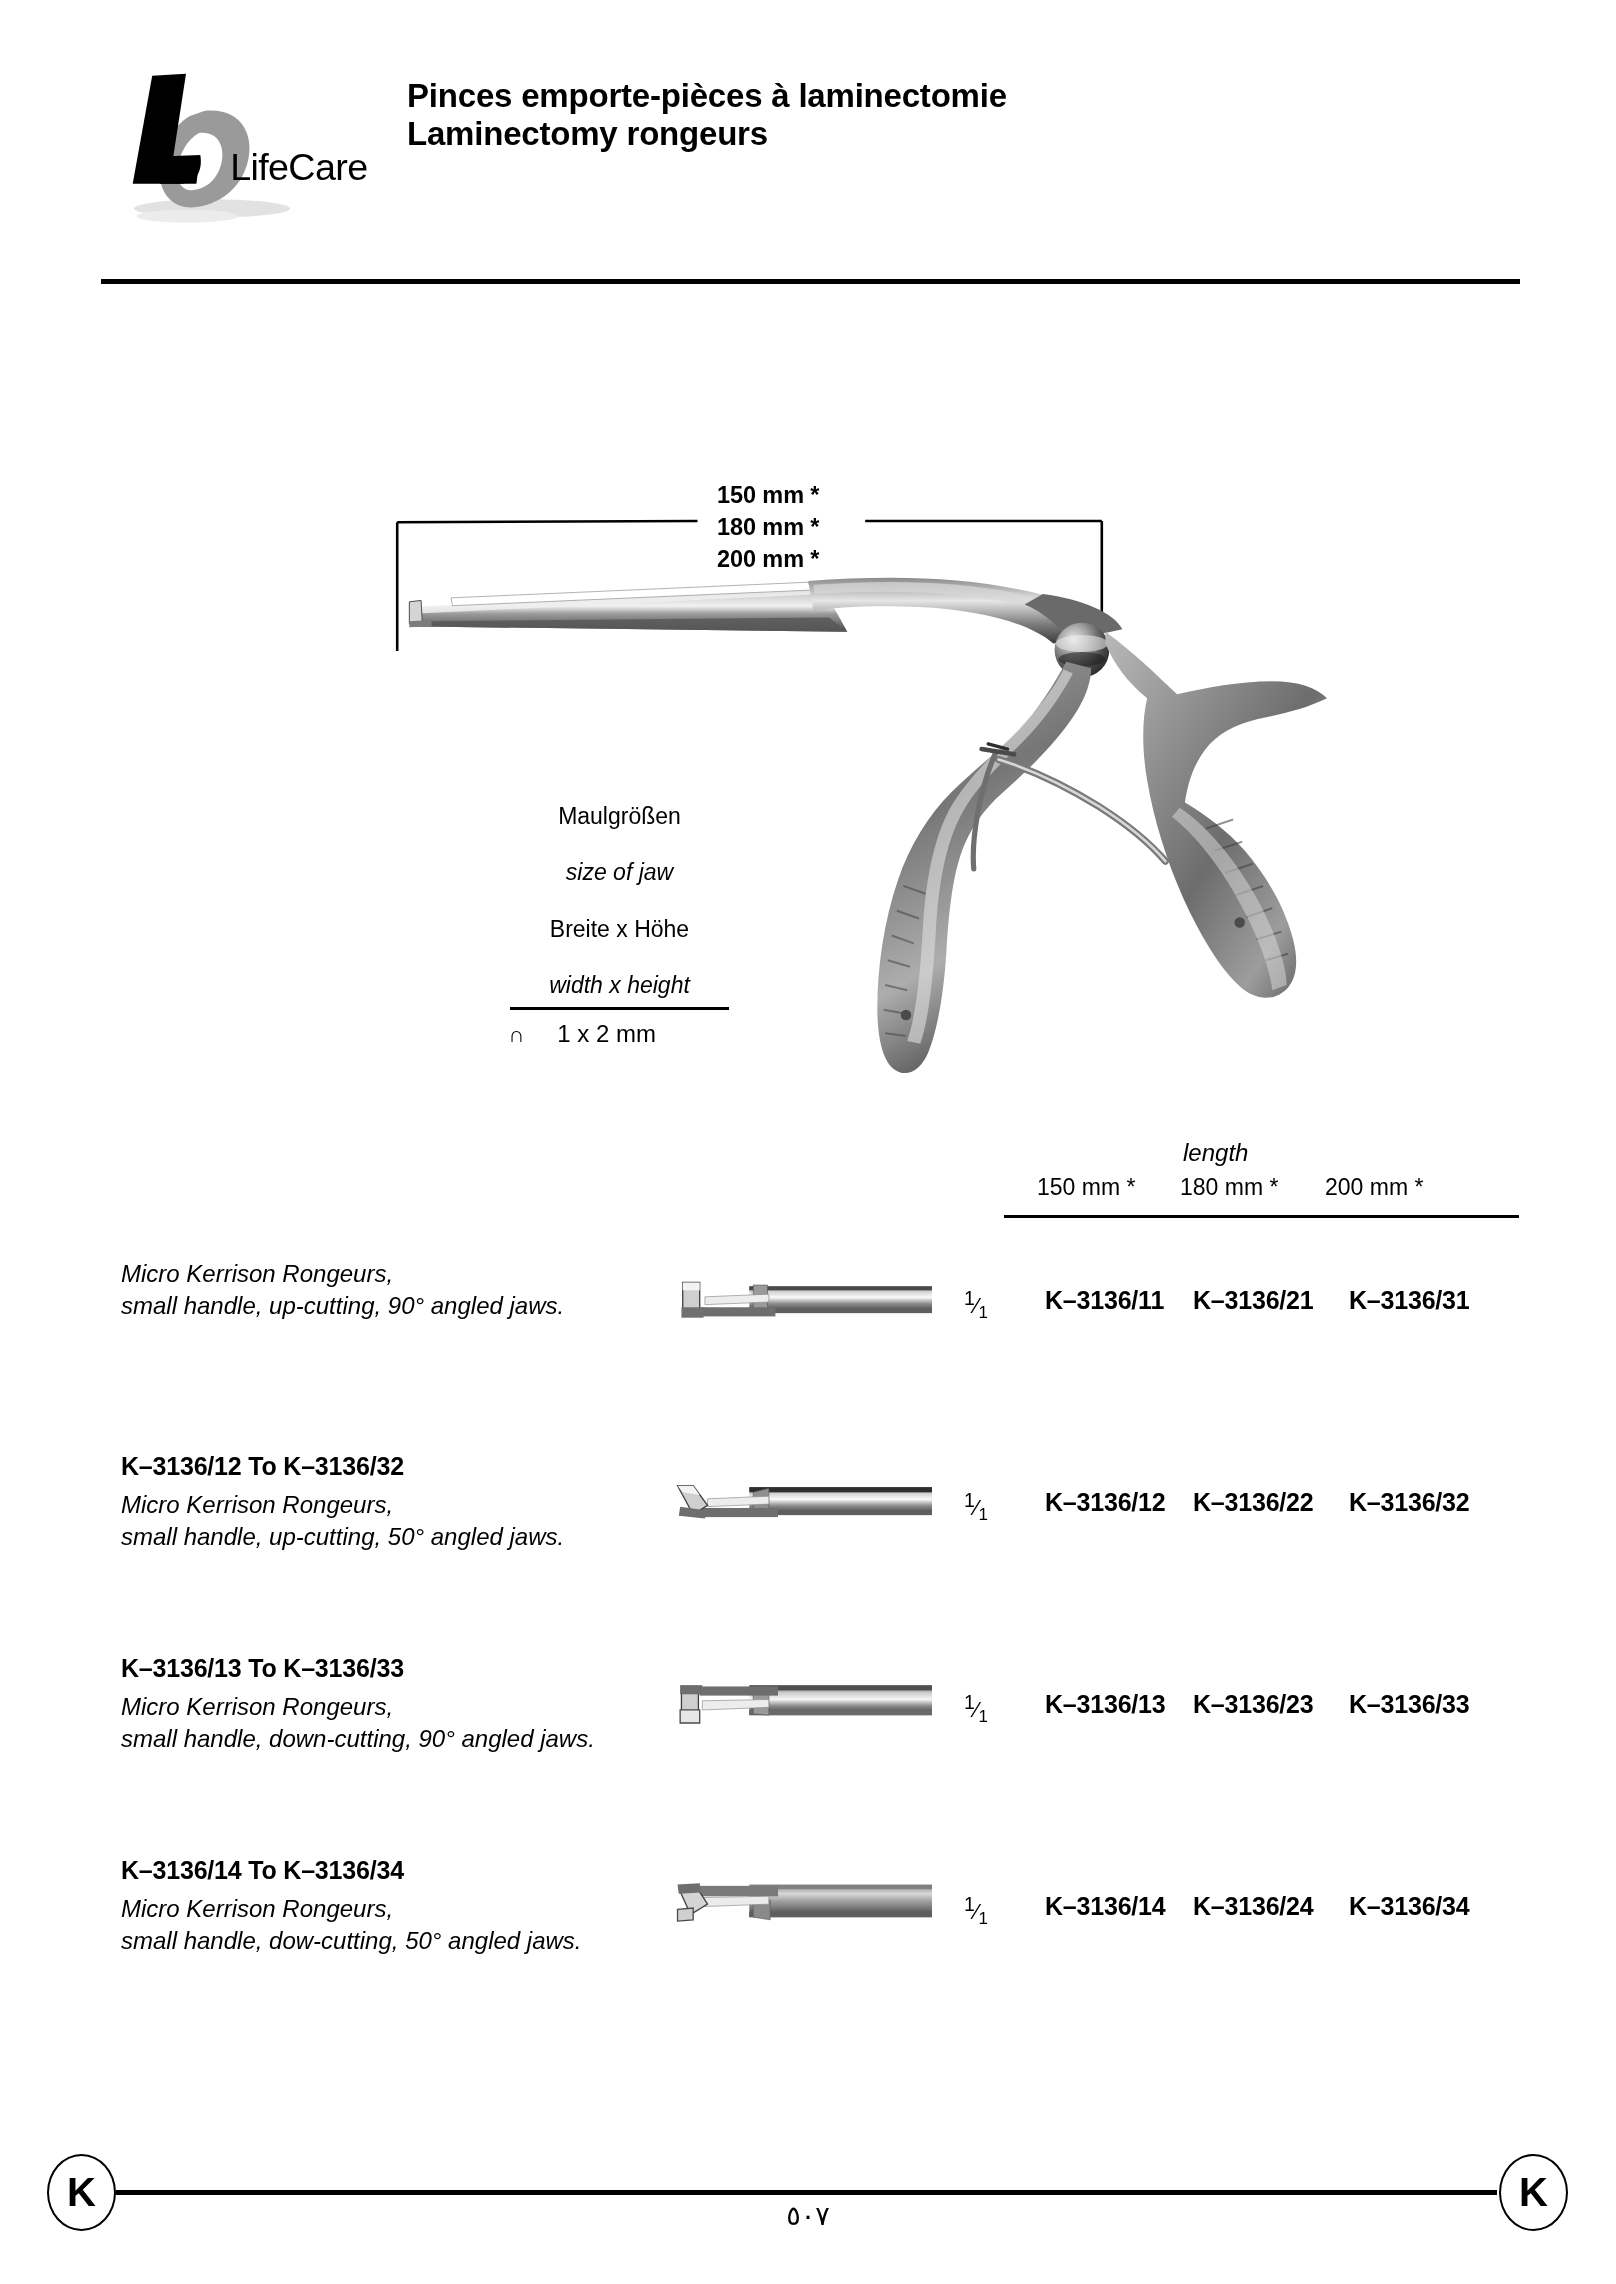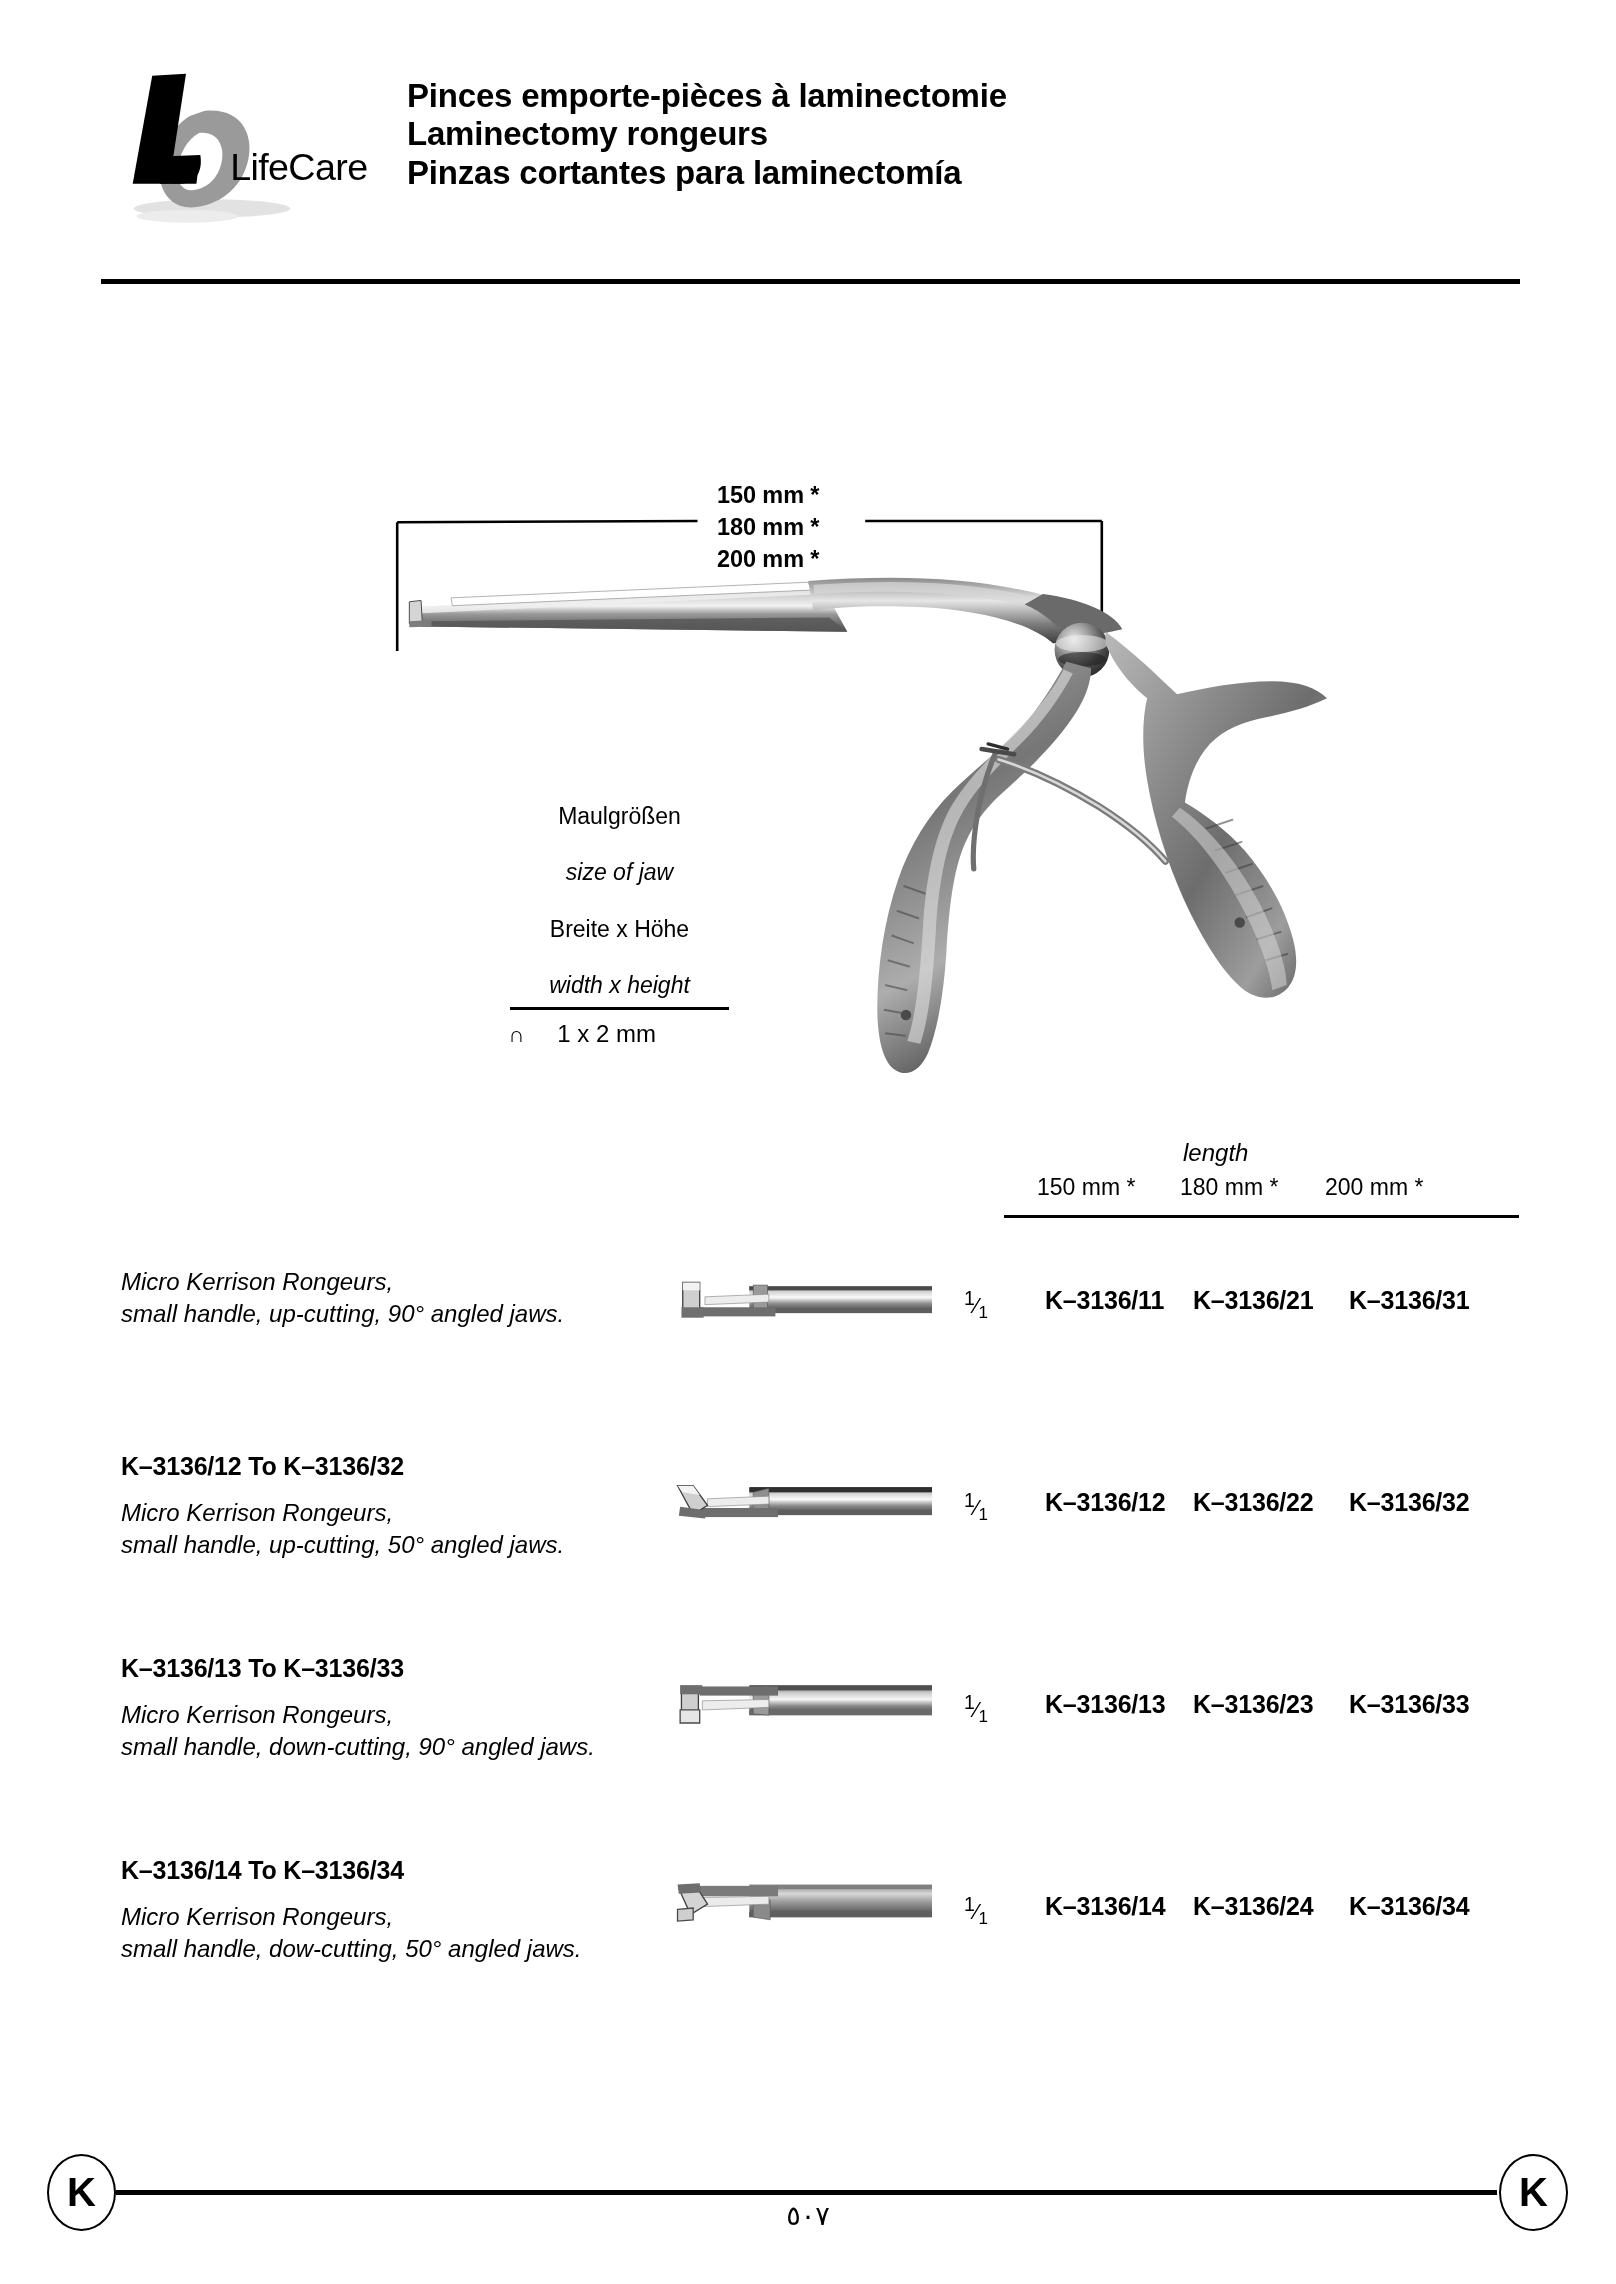--- a/index.html
+++ b/index.html
@@ -157,21 +157,21 @@
   .row-code-title {
     font-size: 25px;
     font-weight: bold;
     white-space: nowrap;
     letter-spacing: -0.2px;
   }
   .row-desc {
     font-size: 24px;
     font-style: italic;
     line-height: 1.33;
-    margin-top: 16px;
+    margin-top: 8px;
   }
   .row-desc div { white-space: nowrap; }
 
   .row-image {
     position: absolute;
     left: 671px;
     top: 18px;
     width: 261px;
     height: 72px;
   }
@@ -252,21 +252,20 @@
 
     <path d="M72 156 L132 154 C 136 178 126 196 104 198 L70 198 Z" fill="#000000"></path>
 
     <text x="178" y="192" font-family="Liberation Sans, sans-serif" font-size="58" fill="#000000" letter-spacing="-1">LifeCare</text>
   </svg>
 </div>
 
 <div id="header-titles">
   <div class="title-line">Pinces emporte-pièces à laminectomie</div>
   <div class="title-line">Laminectomy rongeurs</div>
-  <div class="title-line">Pinzas cortantes para laminectomía</div>
 </div>
 
 <div id="header-rule"></div>
 
 <div id="illustration">
 
   <div id="dimension-group">
     <svg viewBox="0 0 1100 260" width="717" height="169" aria-hidden="true">
 
       <path d="M8 62 L8 260" stroke="#000" stroke-width="4" fill="none"></path>

